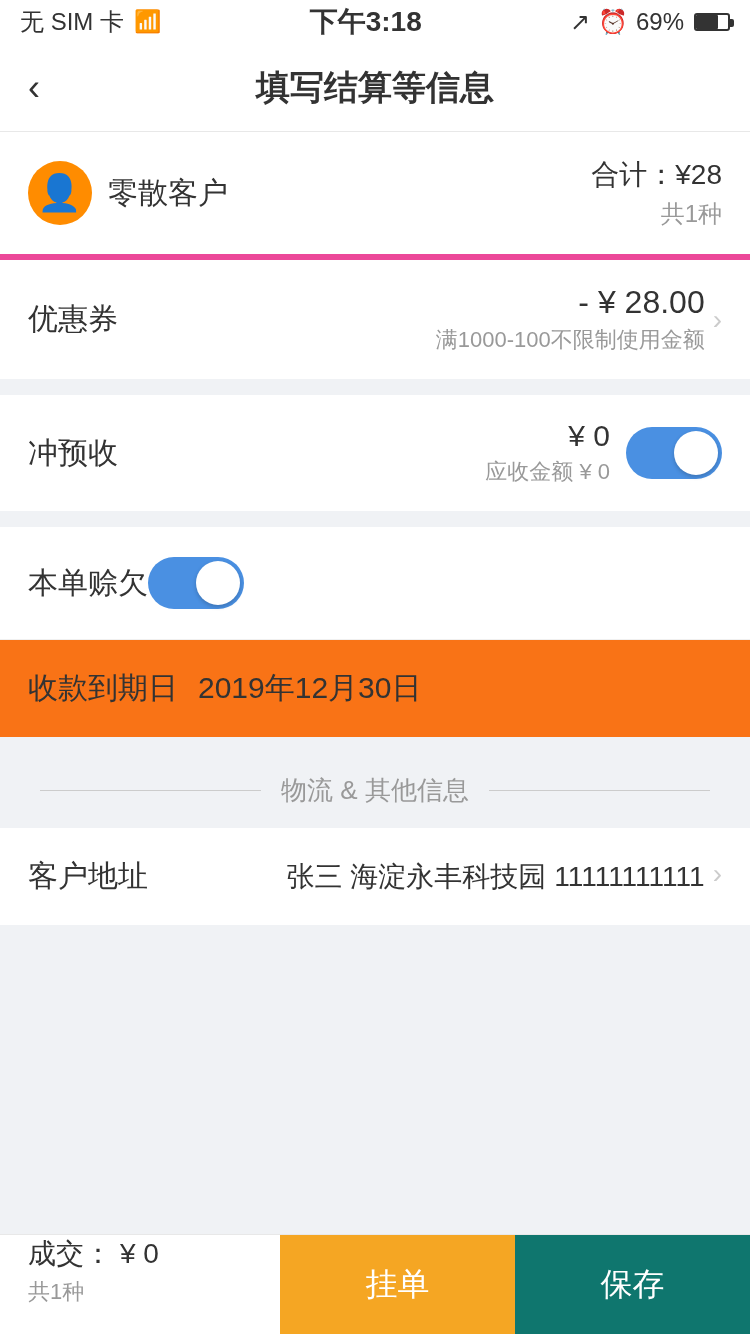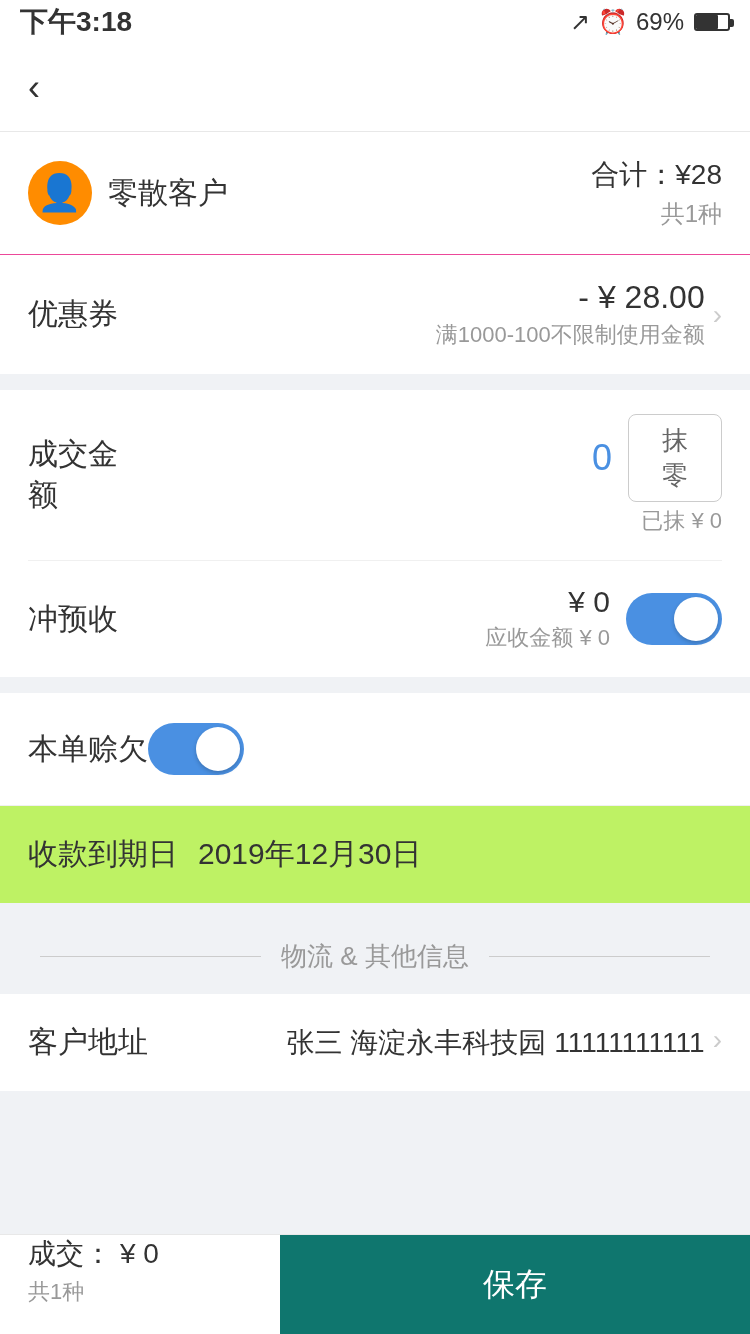--- a/index.html
+++ b/index.html
@@ -81,21 +81,21 @@
     .total-amount { font-size: 28px; color: #333; }
     .total-count { font-size: 24px; color: #999; margin-top: 4px; }
 
     
     .coupon-row {
       background: #fff;
       padding: 24px 28px;
       display: flex;
       align-items: center;
       justify-content: space-between;
-      border-top: 1px solid #ec4899;
+      border-top: 6px solid #ec4899;
     }
     .coupon-label { font-size: 30px; color: #333; }
     .coupon-right { display: flex; align-items: center; gap: 8px; }
     .coupon-info { text-align: right; }
     .coupon-discount { font-size: 32px; color: #333; font-weight: 500; }
     .coupon-desc { font-size: 22px; color: #999; margin-top: 4px; }
     .chevron-right { font-size: 28px; color: #ccc; }
 
     
     .transaction-section {
@@ -164,21 +164,21 @@
     .debt-row {
       padding: 30px 0;
       display: flex;
       align-items: center;
       justify-content: flex-start;
     }
     .debt-label { font-size: 30px; color: #333; }
 
     
     .due-date-row {
-      background: #bef264;
+      background: #f97316;
       padding: 28px;
       display: flex;
       align-items: center;
       gap: 20px;
       border-top: 1px solid #f0f0f0;
     }
     .due-label { font-size: 30px; color: #333; }
     .due-value { font-size: 30px; color: #333; }
 
     
@@ -253,33 +253,38 @@
     
     .wifi-icon { font-size: 22px; }
     .battery { display: inline-block; width: 36px; height: 18px; border: 2px solid #333; border-radius: 3px; position: relative; margin-left: 2px; }
     .battery::after { content: ''; position: absolute; right: -6px; top: 4px; width: 4px; height: 8px; background: #333; border-radius: 0 2px 2px 0; }
     .battery-fill { width: 69%; height: 100%; background: #333; border-radius: 1px; }
   </style>
 </head>
 <body>
 
 <div class="status-bar">
+  <div class="status-left">
+    <span>无 SIM 卡</span>
+    <span class="wifi-icon">📶</span>
+  </div>
   <div class="status-center">下午3:18</div>
   <div class="status-right">
     <span>↗</span>
     <span>⏰</span>
     <span>69%</span>
     <div class="battery">
       <div class="battery-fill"></div>
     </div>
   </div>
 </div>
 
 <div class="nav-bar">
   <span class="nav-back">‹</span>
+  <span class="nav-title">填写结算等信息</span>
 </div>
 
 <div class="section">
   <div class="customer-row">
     <div class="customer-left">
       <div class="customer-avatar">
         <span class="avatar-icon">👤</span>
       </div>
       <span class="customer-name">零散客户</span>
     </div>
@@ -296,30 +301,20 @@
         <div class="coupon-desc">满1000-100不限制使用金额</div>
       </div>
       <span class="chevron-right">›</span>
     </div>
   </div>
 </div>
 
 <div class="section">
   <div class="transaction-section">
 
-    <div class="transaction-row">
-      <span class="row-label">成交金额</span>
-      <div style="text-align:right;">
-        <div class="row-right">
-          <input class="amount-input" type="text" value="0" style="">
-          <button class="round-off-btn">抹零</button>
-        </div>
-        <div class="already-rounded">已抹  ¥ 0</div>
-      </div>
-    </div>
 
     <div class="transaction-row">
       <span class="row-label">冲预收</span>
       <div class="row-right">
         <div class="amount-col">
           <div class="amount-yen">¥ 0</div>
           <div class="receivable">应收金额 ¥ 0</div>
         </div>
         <div class="toggle">
           <div class="toggle-knob"></div>
@@ -364,15 +359,16 @@
 
 <div class="bottom-bar">
   <div class="bottom-summary">
     <div class="summary-deal">
       <span>成交：</span>
       <span>¥ 0</span>
     </div>
     <div class="summary-count">共1种</div>
   </div>
   <div class="bottom-actions">
+    <button class="btn-pending">挂单</button>
     <button class="btn-save">保存</button>
   </div>
 </div>
 
 </body></html>

